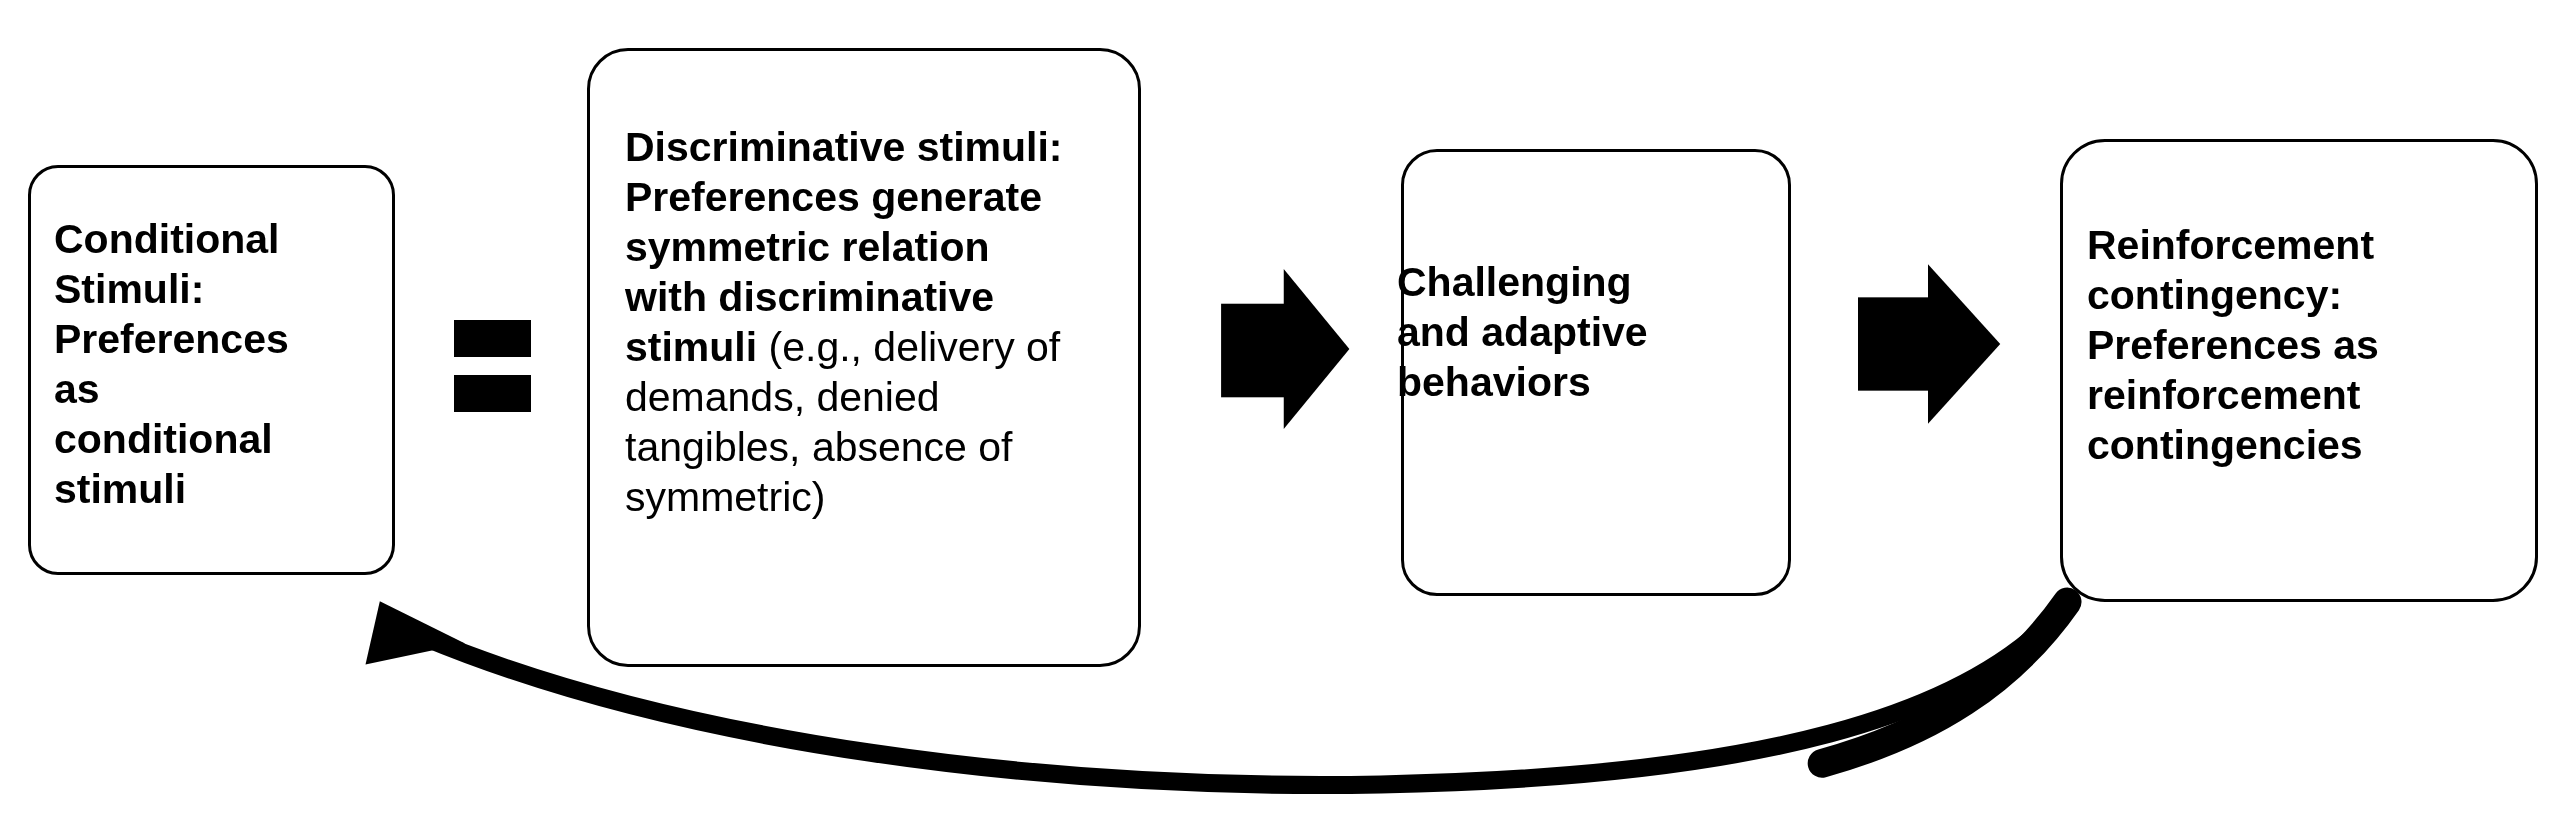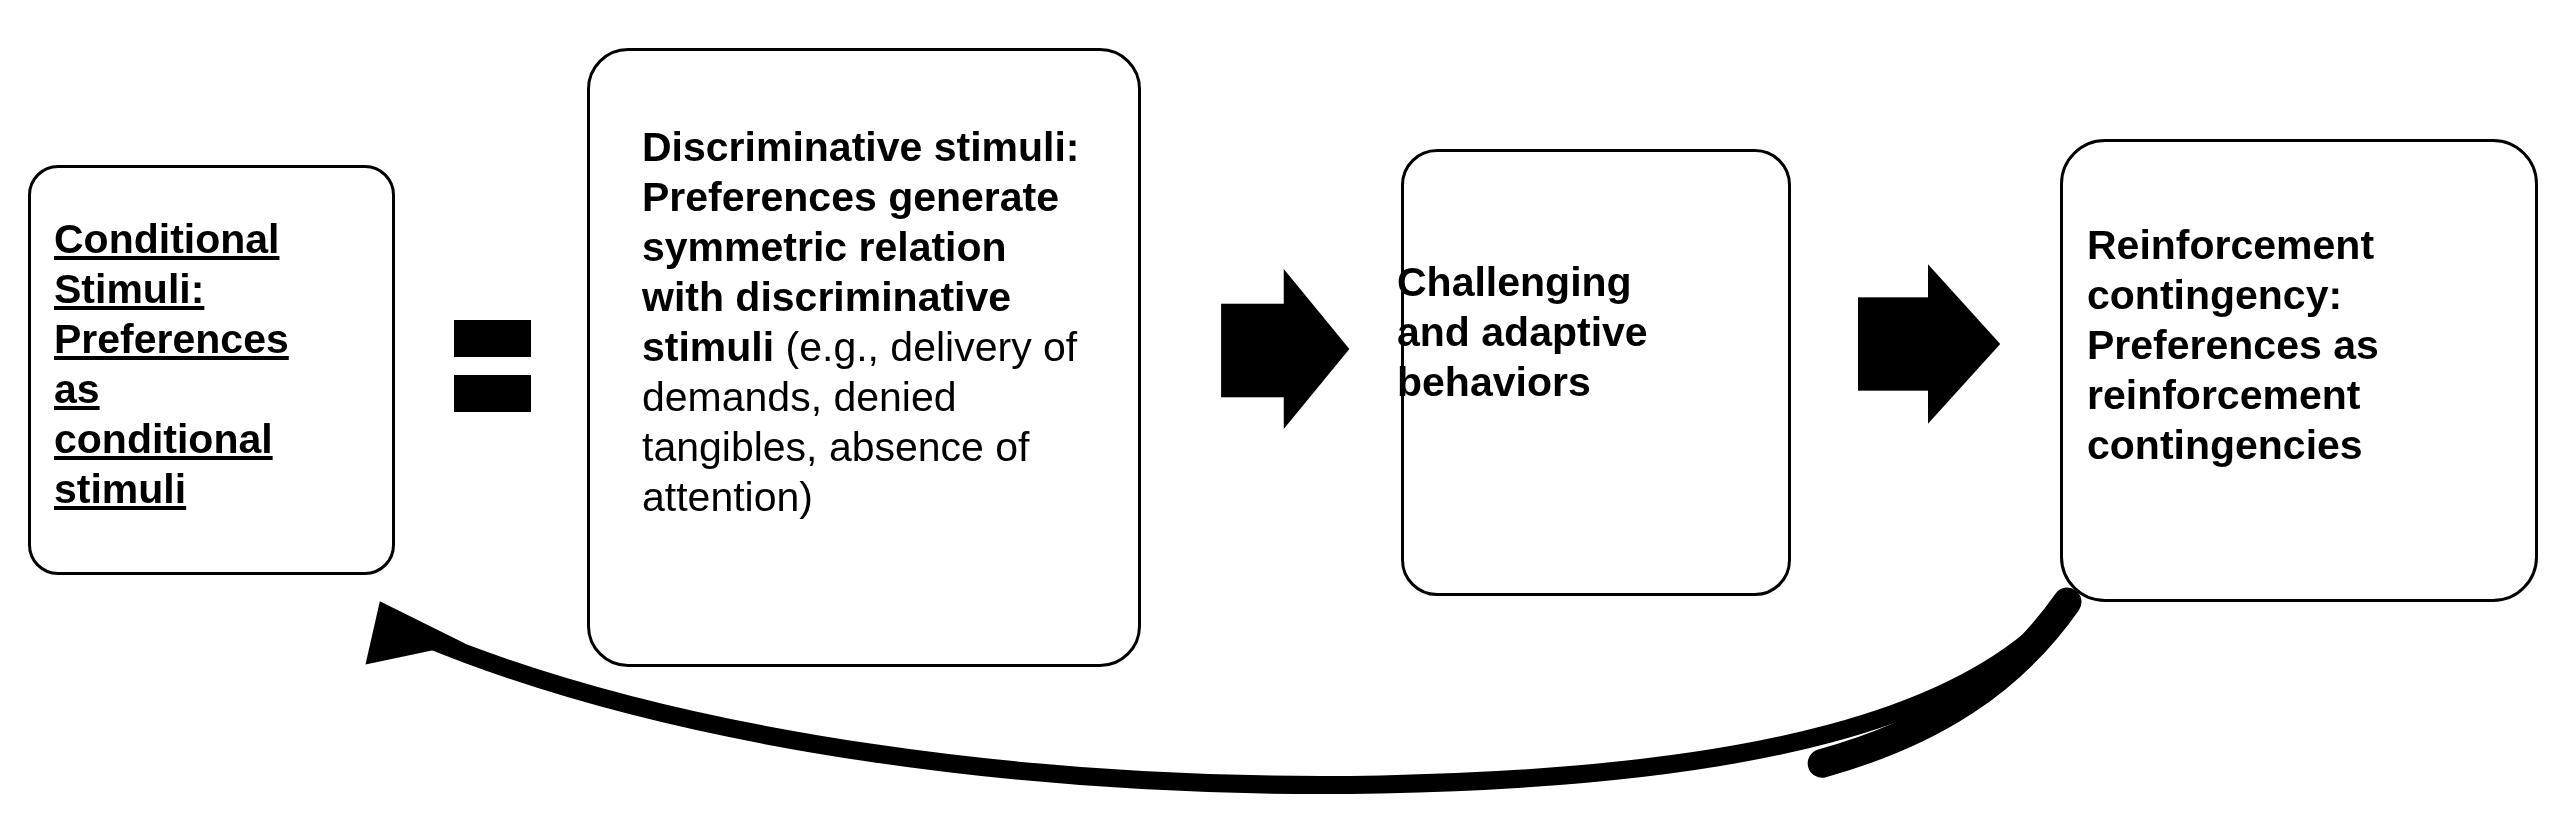--- a/index.html
+++ b/index.html
@@ -29,22 +29,22 @@
   .box-text {
     position: absolute;
     font-size: 41px;
     line-height: 50px;
     font-weight: bold;
     white-space: pre-line;
     width: max-content;
     letter-spacing: 0px;
   }
   .box-text .regular { font-weight: normal; }
-  .text-1 { left: 54px;   top: 214px; text-decoration: underline; }
-  .text-2 { left: 625px;  top: 122px; margin-left: 17px; }
+  .text-1 { left: 54px;   top: 214px; }
+  .text-2 { left: 625px;  top: 122px; }
   .text-3 { left: 1397px; top: 257px; }
   .text-4 { left: 2087px; top: 220px; }
   .equals-bar {
     position: absolute;
     left: 454px;
     width: 77px;
     height: 37px;
     background: #000000;
   }
   .equals-bar.top    { top: 320px; }
@@ -78,21 +78,21 @@
   </div>
 
   <div class="box box-2"></div>
   <div class="box-text text-2"><span>Discriminative stimuli:
 Preferences generate
 symmetric relation
 with discriminative
 stimuli</span><span class="regular"> (e.g., delivery of
 demands, denied
 tangibles, absence of
-attention)</span></div>
+symmetric)</span></div>
 
   <svg class="block-arrow arrow-1" width="130" height="160" viewBox="0 0 172 212">
     <rect x="0" y="46" width="88" height="124" fill="#000000"></rect>
     <polygon points="83,0 170,106 83,212" fill="#000000"></polygon>
   </svg>
 
   <div class="box box-3"></div>
   <div class="box-text text-3">Challenging
 and adaptive
 behaviors</div>

